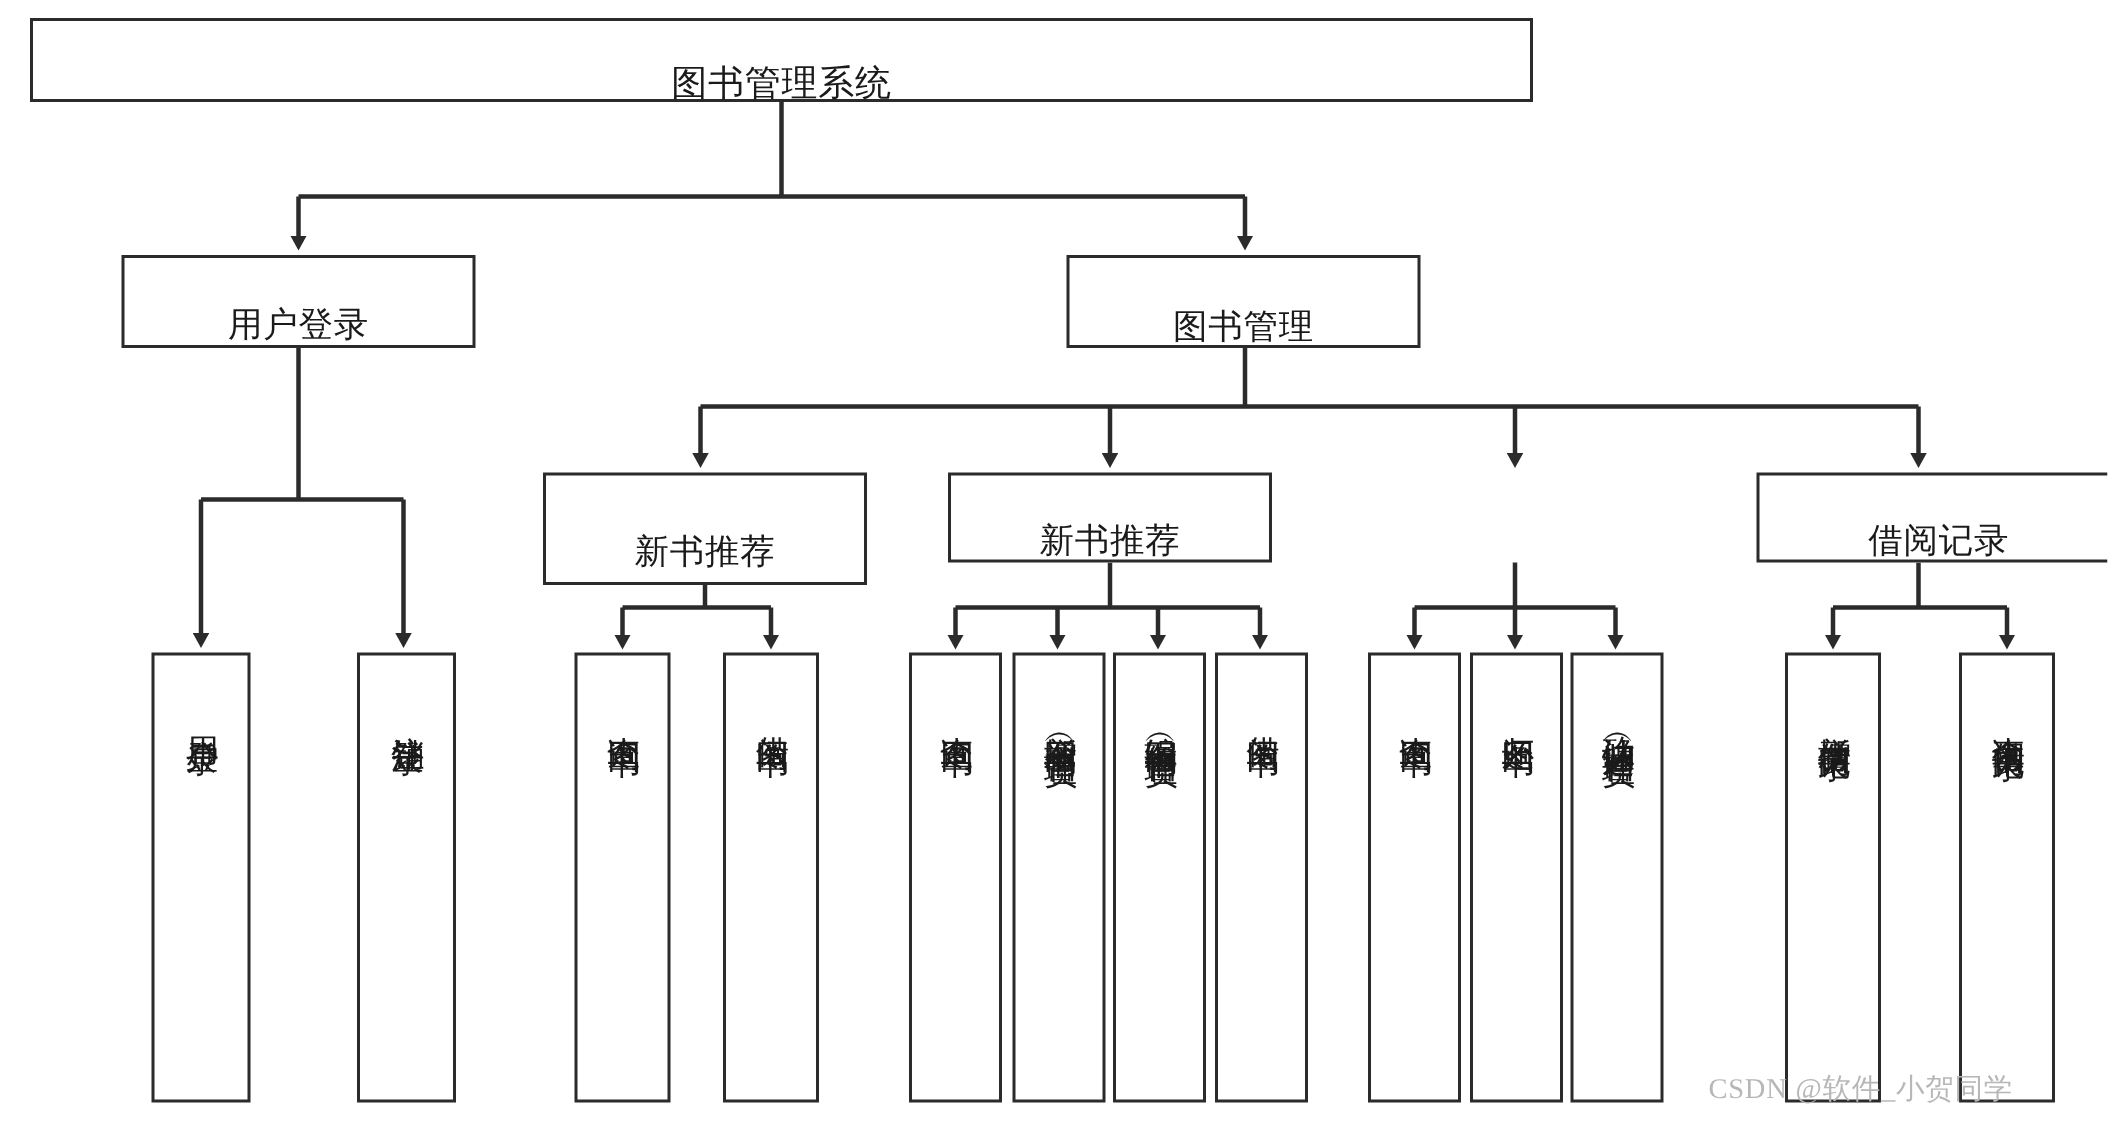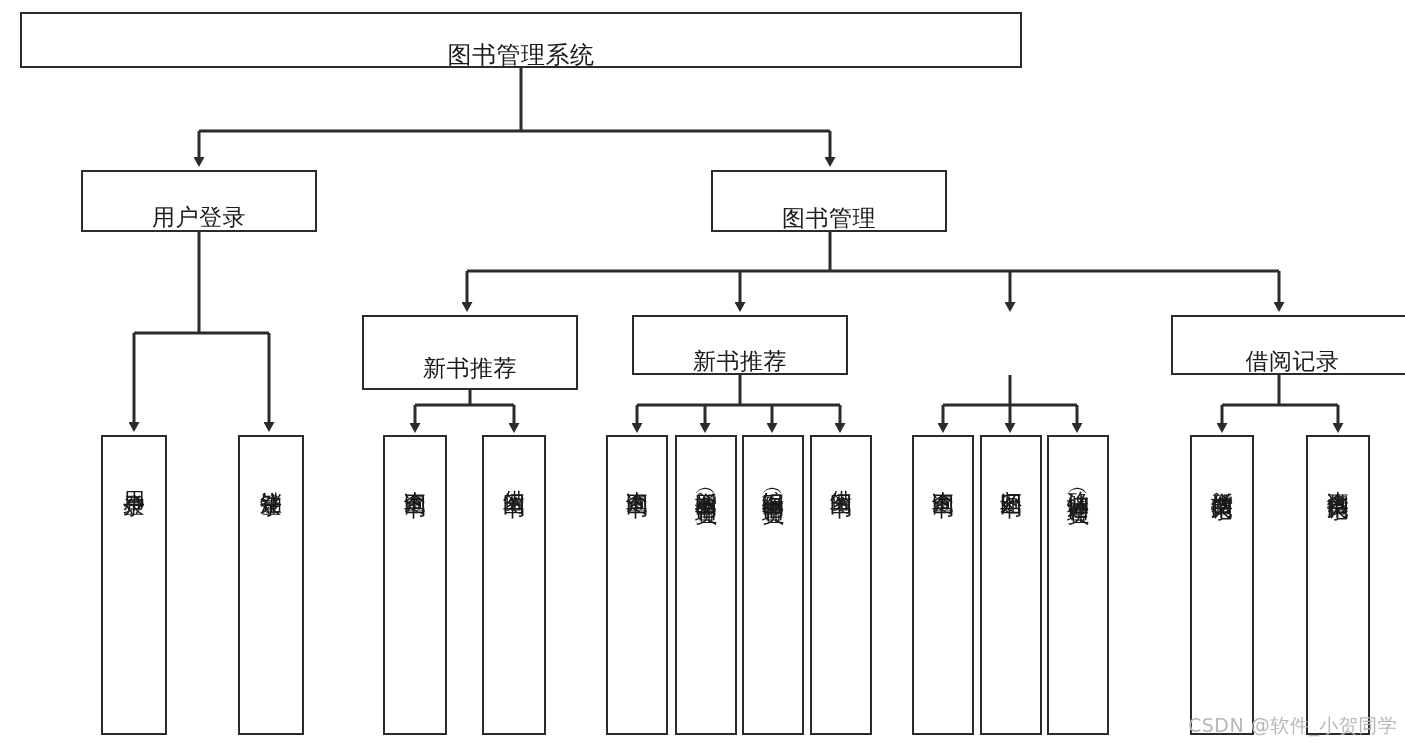--- a/index.html
+++ b/index.html
@@ -187,15 +187,15 @@
     <span class="label">确认归还（管理员）</span>
   </div>
 
   <div class="node v" style="left:1190px; top:435px; width:64px; height:300px;">
     <span class="label">新增借阅记录</span>
   </div>
   <div class="node v" style="left:1306px; top:435px; width:64px; height:300px;">
     <span class="label">查询借阅记录</span>
   </div>
 
-  <div class="watermark" style="left:1188px; top:713px;">CSDN @软件_小贺同学</div>
+  <div class="watermark" style="left:1139px; top:713px;font-family:Liberation Serif, serif;">CSDN @软件_小贺同学</div>
 
 </div>
 
 </body></html>

